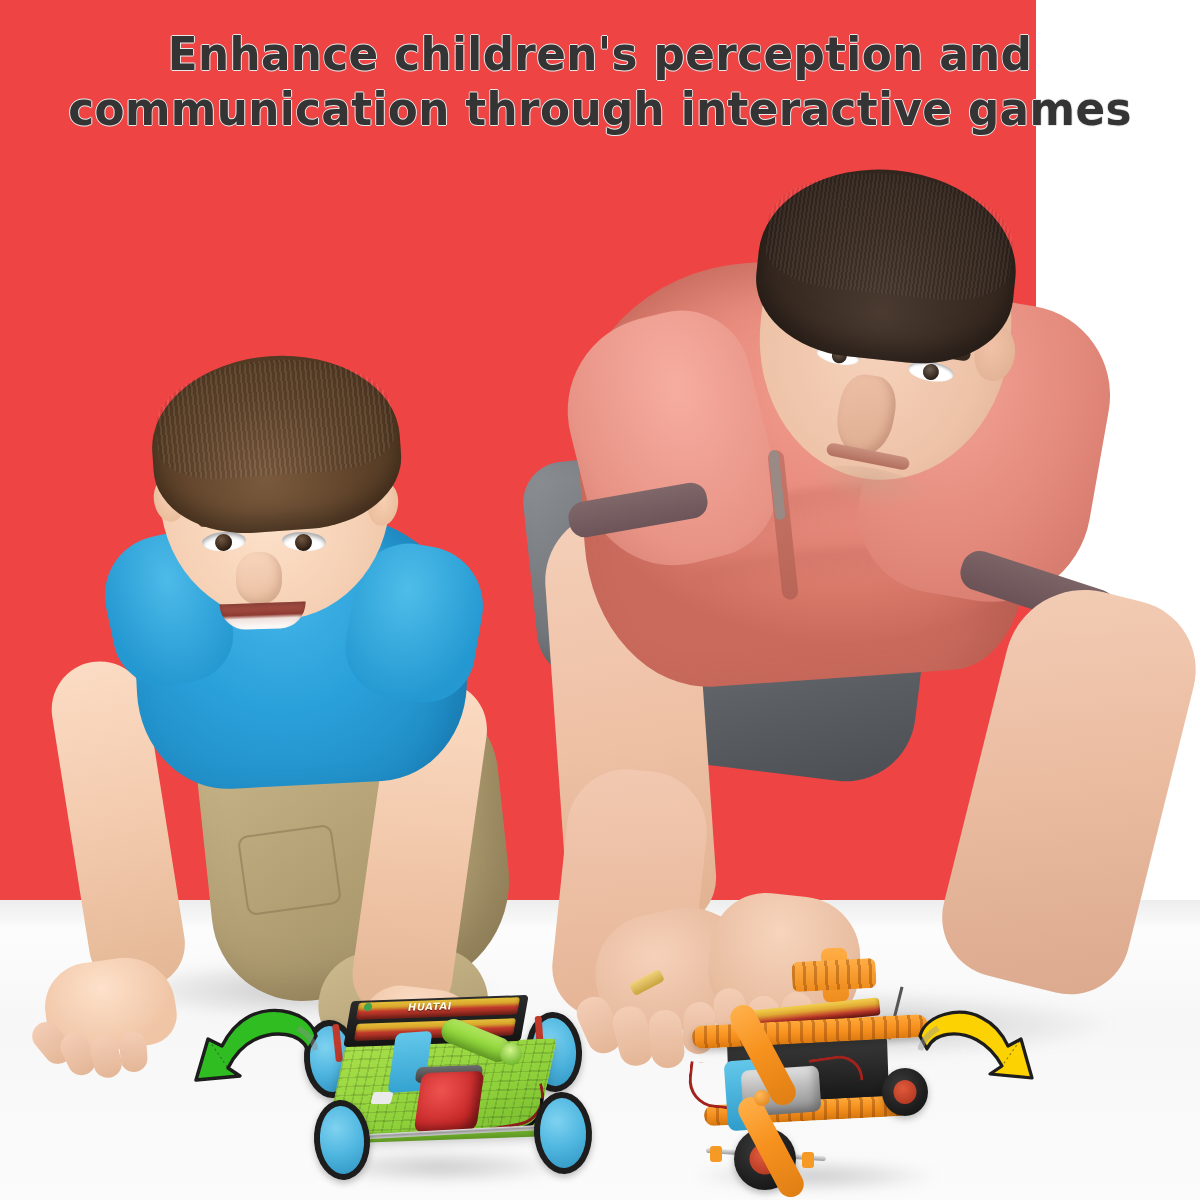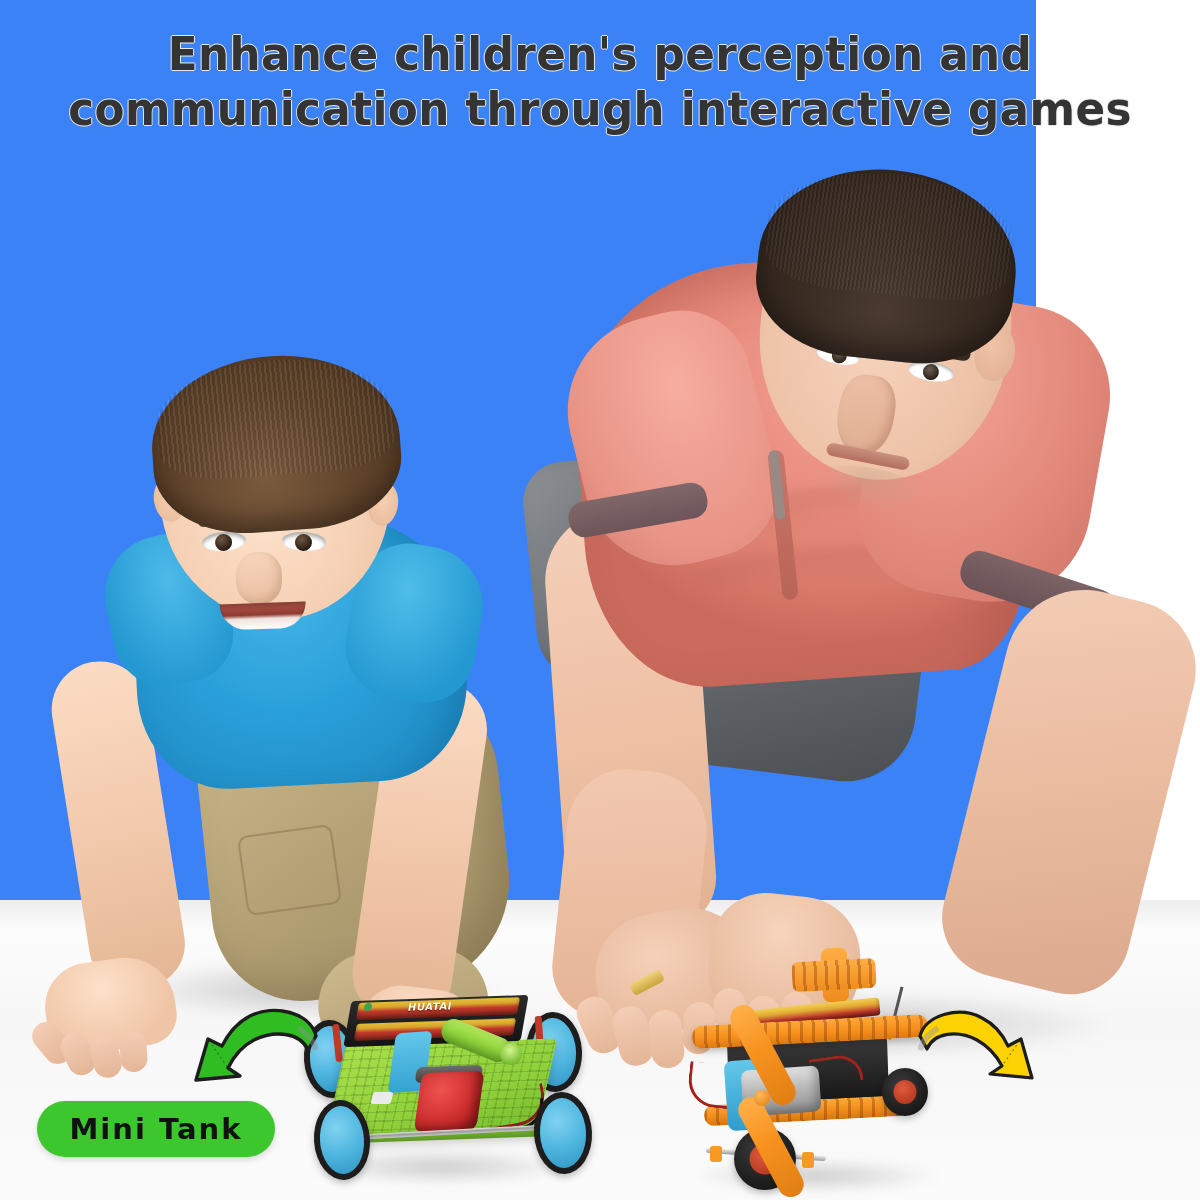--- a/index.html
+++ b/index.html
@@ -9,21 +9,21 @@
     width: 1200px;
     height: 1200px;
     overflow: hidden;
     background: #ffffff;
   }
 
   #stage {
     position: relative;
     width: 1036px;
     height: 1200px;
-    background: #3b82f6;
+    background: #ef4444;
     font-family: "DejaVu Sans", sans-serif;
   }
 
   
   #headline {
     position: absolute;
     left: 0;
     top: 26px;
     width: 1200px;
     text-align: center;
@@ -918,18 +918,15 @@
   </svg>
 
   <svg id="arrow-yellow" class="arrow-svg" width="130" height="92" viewBox="0 0 130 92">
     <g transform="translate(130,0) scale(-1,1)">
       <path d="M128 28 C122 6, 88 -2, 66 10 C52 17, 45 27, 40 38 L27 31 L16 70 L58 66 L46 58 C52 47, 60 38, 71 32 C90 22, 114 24, 121 41 Z" fill="#fcd202" stroke="#1c1c1c" stroke-width="3.2" stroke-linejoin="round"></path>
       <path d="M16 70 L58 66 L46 58 L27 31 Z" fill="none" stroke="#2b2b2b" stroke-width="1.1" stroke-dasharray="2 3" opacity="0.55"></path>
       <path d="M110 20 C120 26, 126 34, 128 42" fill="none" stroke="#9a9a9a" stroke-width="6" opacity="0.45"></path>
     </g>
   </svg>
 
-  <div id="pill-tank" class="pill">
-    <span>Mini Tank</span>
-  </div>
 
 
 </div>
 
 </body></html>

